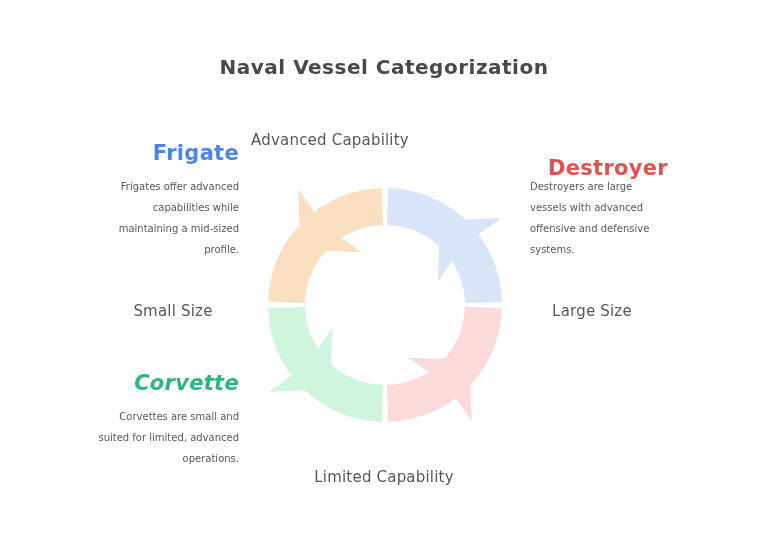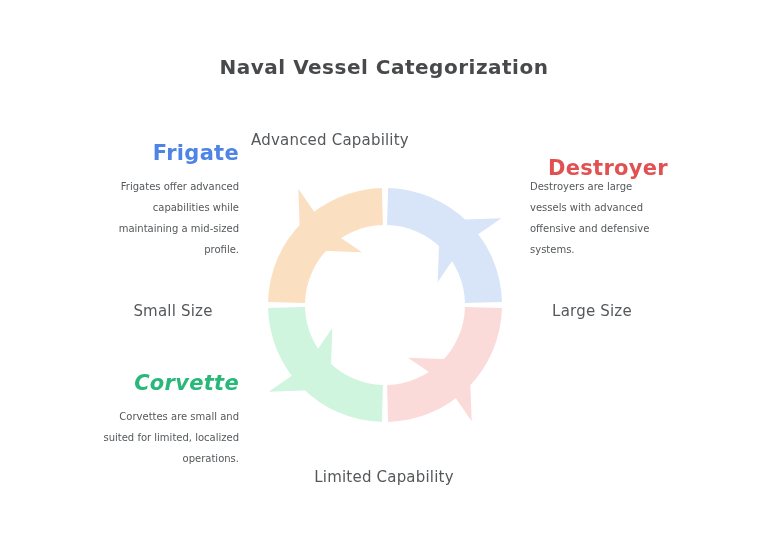--- a/index.html
+++ b/index.html
@@ -82,14 +82,14 @@
 profile.</div>
 
 <div class="abs section-heading heading-destroyer">Destroyer</div>
 <div class="abs section-desc desc-destroyer">Destroyers are large
 vessels with advanced
 offensive and defensive
 systems.</div>
 
 <div class="abs section-heading heading-corvette">Corvette</div>
 <div class="abs section-desc desc-corvette">Corvettes are small and
-suited for limited, localized
+suited for limited, advanced
 operations.</div>
 
 </body></html>

